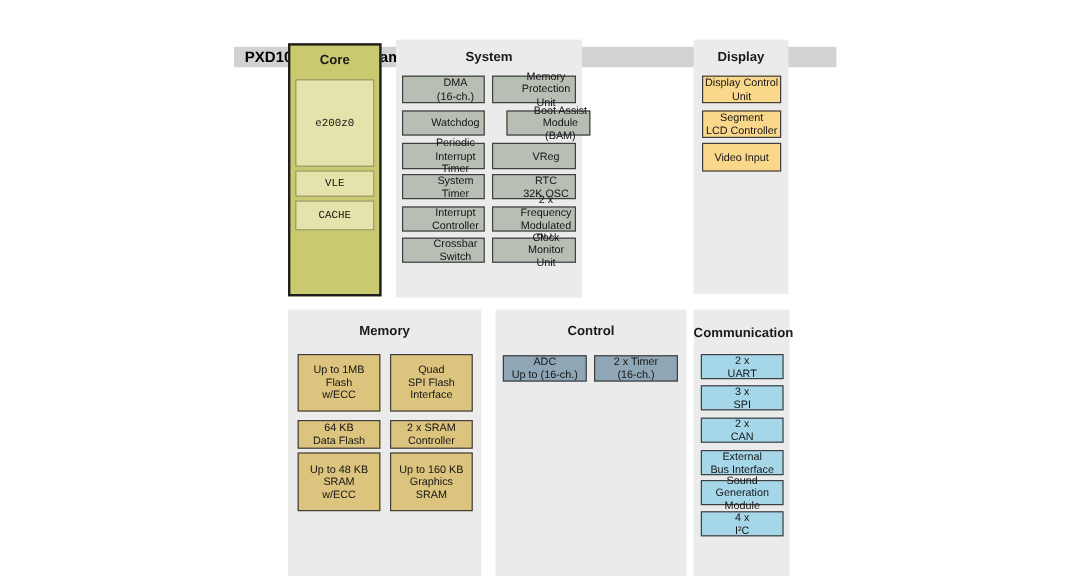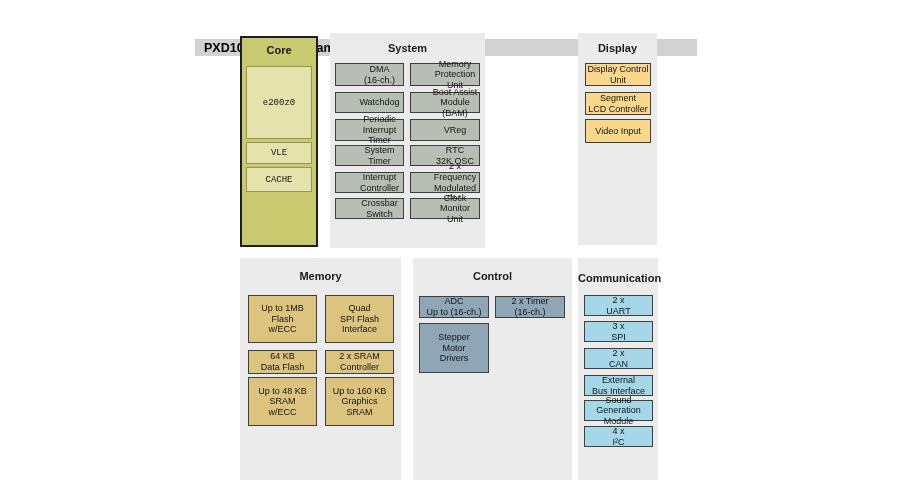--- a/index.html
+++ b/index.html
@@ -44,21 +44,21 @@
     <div class="coreinner" style="left:4px;top:129px;width:66px;height:25px">CACHE</div>
   </div>
 
   <div class="panel" style="left:330px;top:33px;width:155px;height:215px">
     <div class="hdr" style="top:9px">System</div>
     <div class="blk sys" style="left:5px;top:30px;width:69px;height:23px">DMA
 (16-ch.)</div>
     <div class="blk sys" style="left:80px;top:30px;width:70px;height:23px">Memory
 Protection Unit</div>
     <div class="blk sys" style="left:5px;top:59px;width:69px;height:21px">Watchdog</div>
-    <div class="blk sys" style="left:80px;top:59px;width:70px;height:21px">Boot Assist
+    <div class="blk sys" style="left:92px;top:59px;width:70px;height:21px">Boot Assist
 Module (BAM)</div>
     <div class="blk sys" style="left:5px;top:86px;width:69px;height:22px">Periodic
 Interrupt Timer</div>
     <div class="blk sys" style="left:80px;top:86px;width:70px;height:22px">VReg</div>
     <div class="blk sys" style="left:5px;top:112px;width:69px;height:21px">System
 Timer</div>
     <div class="blk sys" style="left:80px;top:112px;width:70px;height:21px">RTC
 32K OSC</div>
     <div class="blk sys" style="left:5px;top:139px;width:69px;height:21px">Interrupt
 Controller</div>
@@ -99,23 +99,20 @@
 Graphics
 SRAM</div>
   </div>
 
   <div class="panel" style="left:413px;top:258px;width:159px;height:222px">
     <div class="hdr" style="top:12px">Control</div>
     <div class="blk ctl" style="left:6px;top:38px;width:70px;height:22px">ADC
 Up to (16-ch.)</div>
     <div class="blk ctl" style="left:82px;top:38px;width:70px;height:22px">2 x Timer
 (16-ch.)</div>
-    <div class="blk ctl" style="left:6px;top:65px;width:70px;height:50px">Stepper
-Motor
-Drivers</div>
   </div>
 
   <div class="panel" style="left:578px;top:258px;width:80px;height:279px">
     <div class="hdr" style="top:14px">Communication</div>
     <div class="blk com" style="left:6px;top:37px;width:69px;height:21px">2 x
 UART</div>
     <div class="blk com" style="left:6px;top:63px;width:69px;height:21px">3 x
 SPI</div>
     <div class="blk com" style="left:6px;top:90px;width:69px;height:21px">2 x
 CAN</div>

